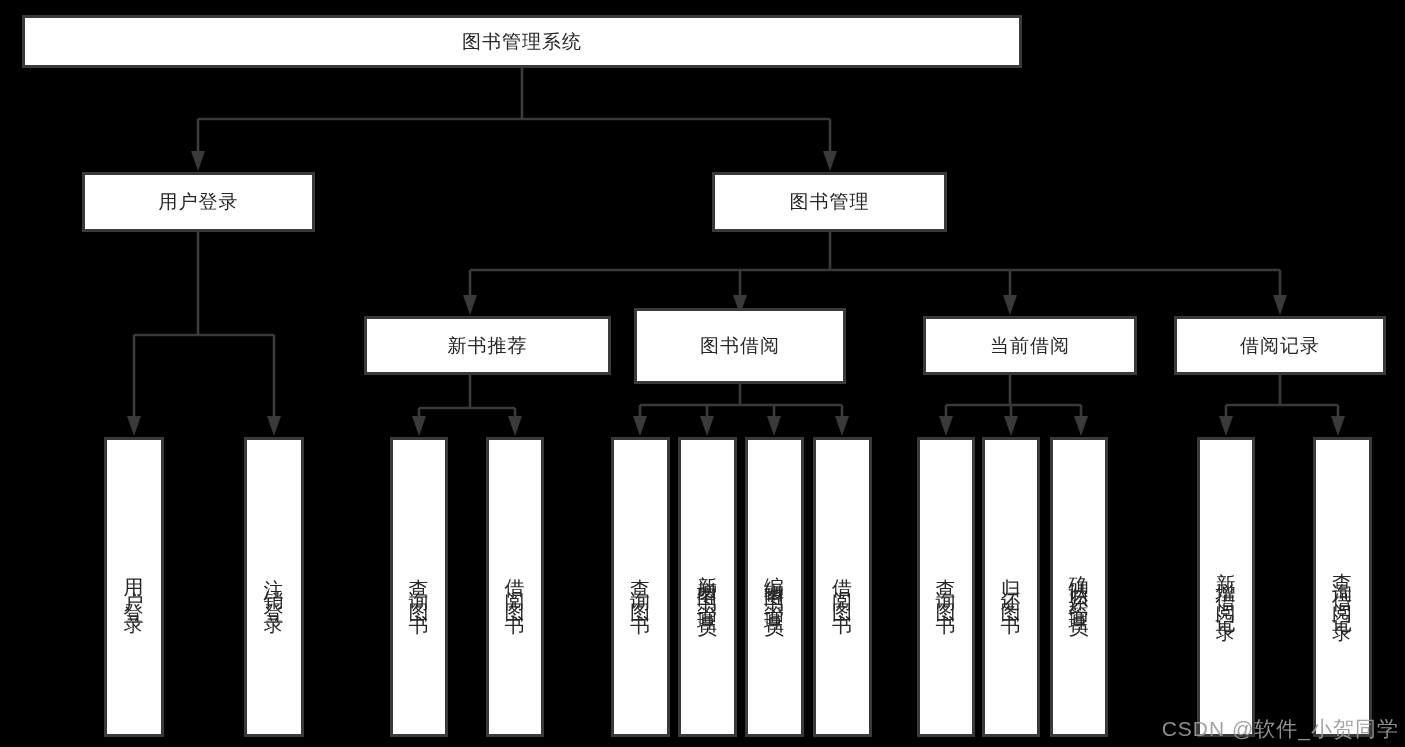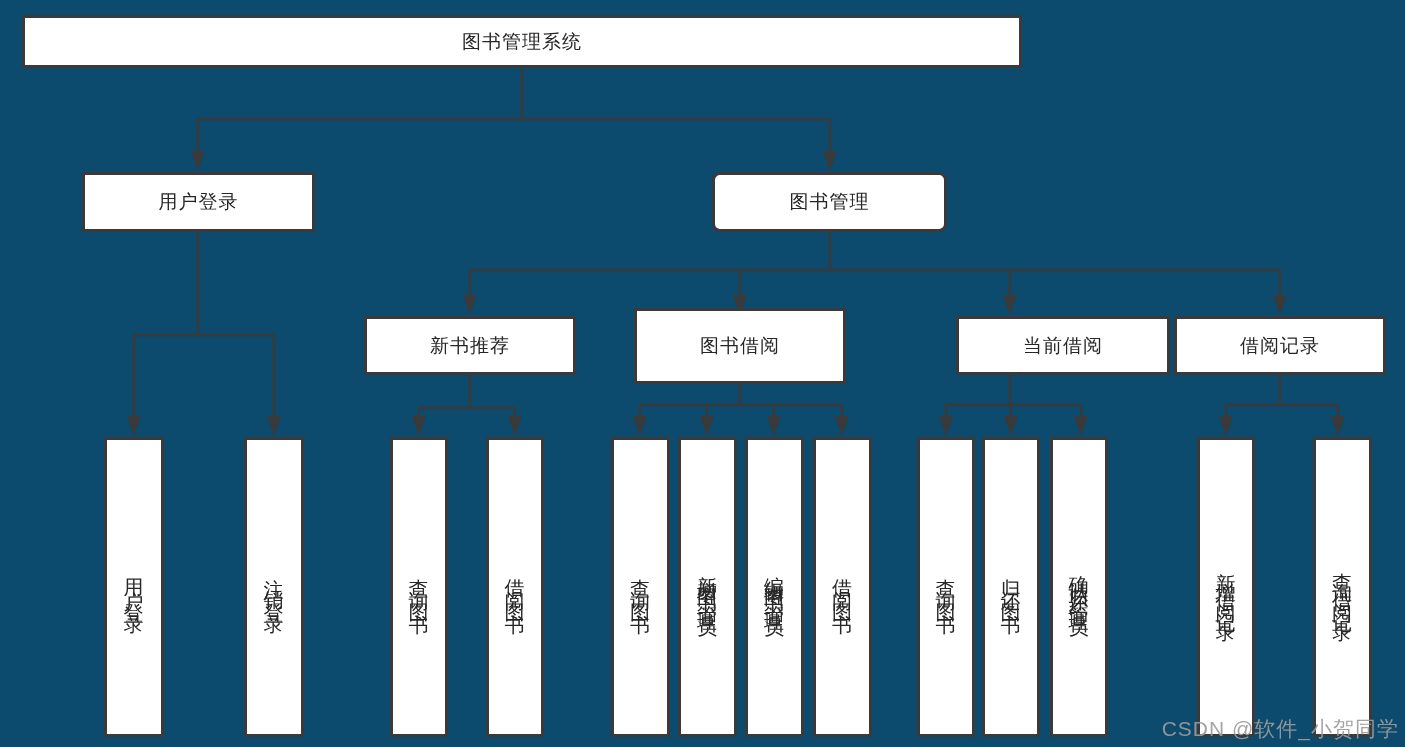--- a/index.html
+++ b/index.html
@@ -1,20 +1,20 @@
 <!DOCTYPE html>
 <html><head>
 <meta charset="utf-8">
 <style>
   html, body { margin: 0; padding: 0; background: #ffffff; }
   .canvas {
     position: relative;
     width: 1405px;
     height: 747px;
-    background: #0c4a6e;
+    background: #000000;
     font-family: "Liberation Sans", "DejaVu Sans", sans-serif;
     overflow: hidden;
   }
   .connector-svg {
     position: absolute;
     left: 0; top: 0;
     width: 1405px; height: 747px;
   }
   .box {
     position: absolute;
@@ -45,24 +45,24 @@
     bottom: 4px;
     font-size: 21px;
     color: rgba(155, 155, 155, 0.92);
     letter-spacing: 1px;
     pointer-events: none;
     text-align: right;
   }
   
   .n-root { left: 22px;  top: 15px;  width: 1000px; height: 53px; }
   .n-l2a  { left: 82px;  top: 172px; width: 233px;  height: 60px; }
-  .n-l2b  { left: 712px; top: 172px; width: 235px;  height: 60px; border-radius: 8px; }
-  .n-l3a  { left: 364px; top: 316px; width: 212px;  height: 59px; }
+  .n-l2b  { left: 712px; top: 172px; width: 235px;  height: 60px; }
+  .n-l3a  { left: 364px; top: 316px; width: 247px;  height: 59px; }
   .n-l3b  { left: 634px; top: 308px; width: 212px;  height: 76px; }
-  .n-l3c  { left: 956px; top: 316px; width: 214px;  height: 59px; }
+  .n-l3c  { left: 923px; top: 316px; width: 214px;  height: 59px; }
   .n-l3d  { left: 1174px;top: 316px; width: 212px;  height: 59px; text-align: center; }
   .g1-0 { left: 104px;  width: 60px; }
   .g1-1 { left: 244px;  width: 60px; }
   .g2-0 { left: 390px;  width: 58px; }
   .g2-1 { left: 486px;  width: 58px; }
   .g3-0 { left: 611px;  width: 59px; }
   .g3-1 { left: 678px;  width: 59px; }
   .g3-2 { left: 745px;  width: 59px; }
   .g3-3 { left: 813px;  width: 59px; }
   .g4-0 { left: 917px;  width: 58px; }

